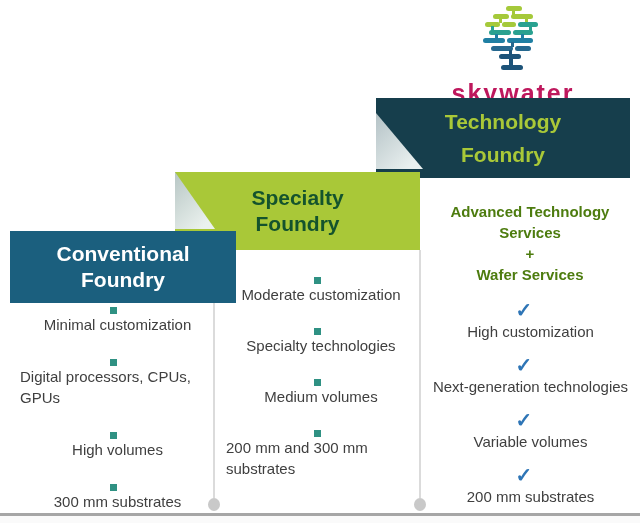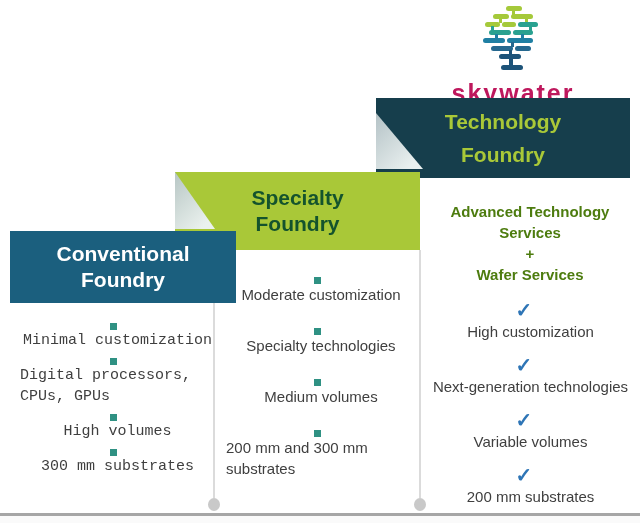--- a/index.html
+++ b/index.html
@@ -34,21 +34,21 @@
   
   .vline{position:absolute;width:2px;background:#dbdbdb;z-index:0;}
   .vline-1{left:213px;top:303px;height:195px;}
   .vline-2{left:419px;top:250px;height:248px;}
   .vdot{position:absolute;width:12px;height:13px;border-radius:50%;background:#c9c9c9;z-index:0;}
   .vdot-1{left:208px;top:498px;}
   .vdot-2{left:414px;top:498px;}
 
   
   .list{position:absolute;display:flex;flex-direction:column;}
-  .list-conv{left:20px;top:316px;width:195px;gap:0;font-family:Liberation Mono, monospace;}
+  .list-conv{left:20px;top:300px;width:195px;gap:17px;}
   .list-spec{left:226px;top:270px;width:190px;gap:16px;}
   .list-tech{left:428px;top:302px;width:205px;gap:15px;}
   .li{display:flex;align-items:center;font-size:15px;line-height:21px;color:#3f3f3f;flex-direction:column;}
   .sq{flex:0 0 auto;width:7px;height:7px;background:#2f9183;margin:7px 10px 0 2px;}
   .check{
     flex:0 0 auto;width:24px;margin:-2px 6px 0 0;color:#2e75b6;
     font-size:20px;font-weight:700;line-height:21px;
   }
 
   

